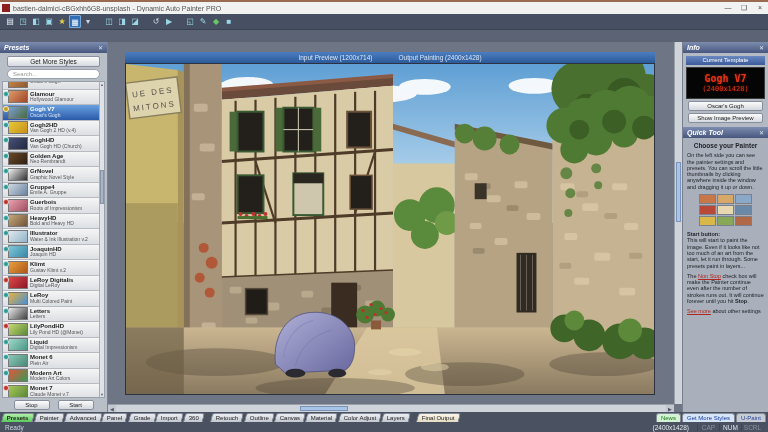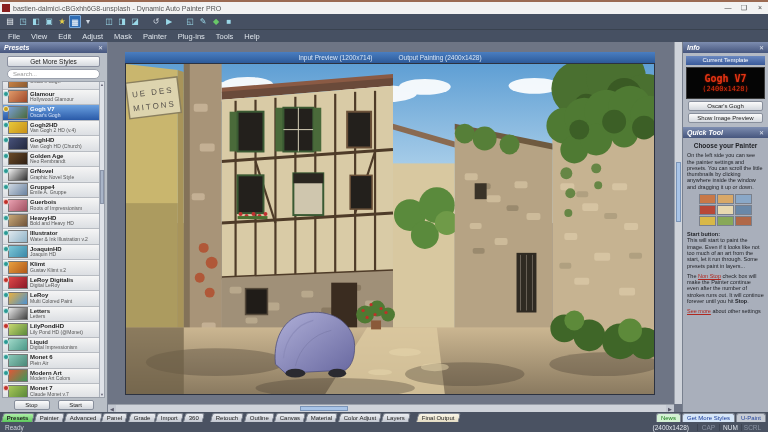--- a/index.html
+++ b/index.html
@@ -123,32 +123,20 @@
       <span class="tbi" style="color: rgb(154, 216, 232);">◨</span>
       <span class="tbi" style="color: rgb(154, 216, 232);">◪</span>
       <span class="tbi sp" style="color: rgb(207, 214, 224);">↺</span>
       <span class="tbi" style="color: rgb(154, 216, 232);">▶</span>
       <span class="tbi sp" style="color: rgb(154, 216, 232);">◱</span>
       <span class="tbi" style="color: rgb(154, 216, 232);">✎</span>
       <span class="tbi" style="color: rgb(104, 200, 104);">◆</span>
       <span class="tbi" style="color: rgb(154, 216, 232);">■</span>
     </div>
 
-  <div class="menubar">
-
-  <span class="menu-item">File</span>
-      <span class="menu-item">View</span>
-      <span class="menu-item">Edit</span>
-      <span class="menu-item">Adjust</span>
-      <span class="menu-item">Mask</span>
-      <span class="menu-item">Painter</span>
-      <span class="menu-item">Plug-ins</span>
-      <span class="menu-item">Tools</span>
-      <span class="menu-item">Help</span>
-    </div>
 
   <div class="main">
 
     <div class="presets">
       <div class="phead">
         <span>Presets</span>
         <span class="x">✕</span>
       </div>
       <div class="get-more">Get More Styles</div>
       <div class="search">Search...</div>

